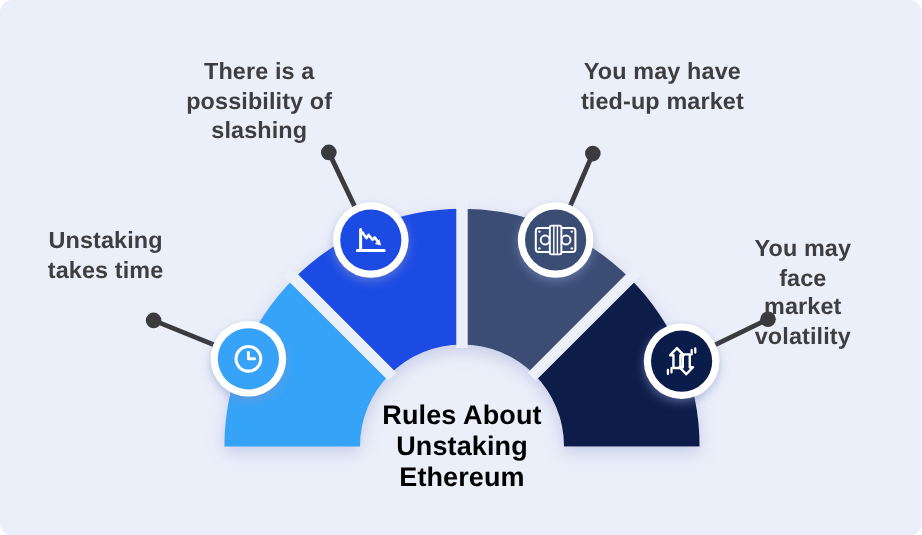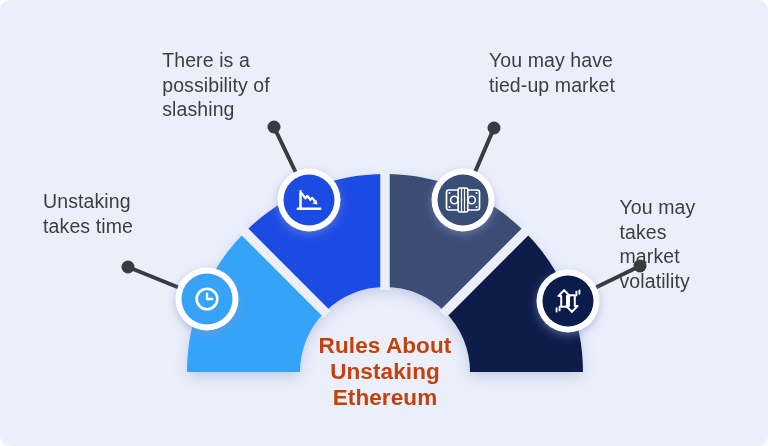--- a/index.html
+++ b/index.html
@@ -7,24 +7,24 @@
     position:relative;
     width:768px;height:446px;
     border-radius:10px;
     overflow:hidden;
     font-family:"Liberation Sans", sans-serif;
   }
   #diagram{position:absolute;left:0;top:0;}
   .label{
     position:absolute;
     transform:translateX(-50%);
-    text-align:left;
+    text-align:center;
     white-space:pre-line;
     font-size:19.5px;
-    font-weight:400;
+    font-weight:700;
     line-height:24.5px;
     letter-spacing:.1px;
   }
   .title{
     position:absolute;
     transform:translateX(-50%);
     text-align:center;
     white-space:pre-line;
     font-size:22.5px;
     font-weight:800;
@@ -97,19 +97,19 @@
       </g>
     </svg>
 
   <div class="label" id="label-0" style="left: 88px; top: 189px; color: rgb(62, 62, 65);">Unstaking
 takes time</div>
   <div class="label" id="label-1" style="left: 216px; top: 48px; color: rgb(62, 62, 65);">There is a
 possibility of
 slashing</div>
   <div class="label" id="label-2" style="left: 552px; top: 48px; color: rgb(62, 62, 65);">You may have
 tied-up market</div>
-  <div class="label" id="label-3" style="left: 669px; top: 195px; color: rgb(62, 62, 65);">You may takes
+  <div class="label" id="label-3" style="left: 669px; top: 195px; color: rgb(62, 62, 65);">You may face
 market volatility</div>
 
-  <div class="title" style="left: 385px; top: 333px; color: #c2410c;">Rules About
+  <div class="title" style="left: 385px; top: 333px; color: #000000;">Rules About
 Unstaking
 Ethereum</div>
 </div>
 
 </body></html>

